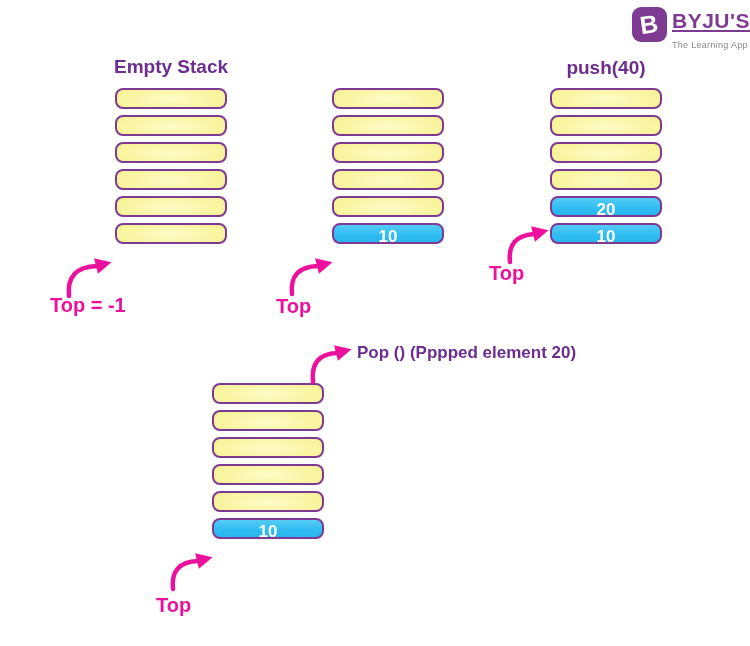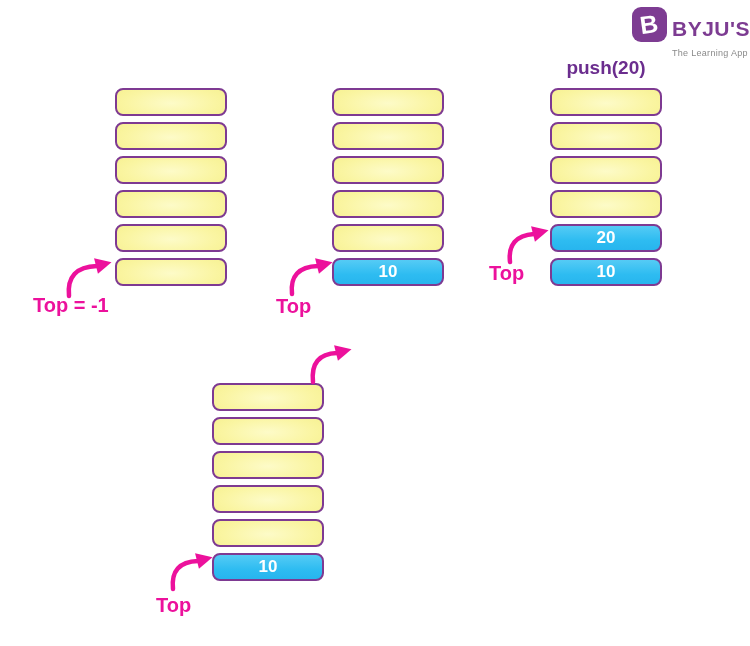--- a/index.html
+++ b/index.html
@@ -19,38 +19,38 @@
     background: var(--logo-purple);
     border-radius: 9px;
     display: flex; align-items: center; justify-content: center;
   }
   .logo-icon span {
     color: #ffffff; font-weight: bold; font-size: 25px; line-height: 1;
     transform: rotate(-8deg); display: block;
   }
   .logo-name {
     font-size: 21px; font-weight: bold; color: var(--logo-purple);
-    letter-spacing: 0.5px; line-height: 1; margin-top: 11px; white-space: nowrap;
+    letter-spacing: 0.5px; line-height: 1; margin-top: 3px; white-space: nowrap; text-decoration: underline;
   }
   .logo-tagline {
     font-size: 9px; color: var(--logo-gray); margin-top: 9px;
     letter-spacing: 0.3px; white-space: nowrap;
   }
 
   
   .stack-title {
     position: absolute; width: 172px; text-align: center;
     font-size: 19px; font-weight: bold; color: var(--purple); white-space: nowrap;
   }
 
   
   .stack { position: absolute; width: 112px; }
   .slot {
     box-sizing: border-box;
-    height: 28px; margin-bottom: 6px;
+    height: 21px; margin-bottom: 6px;
     border: 2px solid var(--slot-border);
     border-radius: 8px;
     background: radial-gradient(ellipse 75% 110% at 50% 55%,
                 var(--yellow-center) 0%, var(--yellow-mid) 55%, var(--yellow-edge) 100%);
   }
   .slot.filled {
     background: linear-gradient(180deg, var(--blue-light) 0%, var(--blue) 60%, var(--blue-dark) 100%);
     color: #ffffff; font-weight: bold; font-size: 17px;
     text-align: center; line-height: 23px;
   }
@@ -80,21 +80,22 @@
   <div class="logo">
     <div class="logo-icon">
       <span>B</span>
     </div>
     <div class="logo-text">
       <div class="logo-name">BYJU'S</div>
       <div class="logo-tagline">The Learning App</div>
     </div>
   </div>
 
-  <div class="stack-title" style="left:520px;top:57px">push(20)</div>
+  <div class="stack-title" style="left:85px;top:56px">Empty Stack</div>
+  <div class="stack-title" style="left:520px;top:57px">push(40)</div>
 
   <div class="stack" style="left:115px;top:88px">
       <div class="slot"></div>
       <div class="slot"></div>
       <div class="slot"></div>
       <div class="slot"></div>
       <div class="slot"></div>
       <div class="slot"></div>
     </div>
   <div class="stack" style="left:332px;top:88px">
@@ -115,25 +116,26 @@
     </div>
   <div class="stack" style="left:212px;top:383px">
       <div class="slot"></div>
       <div class="slot"></div>
       <div class="slot"></div>
       <div class="slot"></div>
       <div class="slot"></div>
       <div class="slot filled">10</div>
     </div>
 
-  <div class="top-label" style="left:33px;top:294px">Top = -1</div>
+  <div class="top-label" style="left:50px;top:294px">Top = -1</div>
   <div class="top-label" style="left:276px;top:295px">Top</div>
   <div class="top-label" style="left:489px;top:262px">Top</div>
   <div class="top-label" style="left:156px;top:594px">Top</div>
 
+  <div class="pop-annotation" style="left:357px;top:343px">Pop () (Pppped element 20)</div>
 
   <svg class="arrows" width="750" height="646" viewBox="0 0 750 646" aria-hidden="true">
     <g>
       <path class="arrow-path" d="M 69 296 Q 66 267 97 266"></path>
       <polygon class="arrow-head" points="96,258 96,274 112,266" transform="rotate(-14 96 266)"></polygon>
     </g>
     <g>
       <path class="arrow-path" d="M 292 294 Q 289 267 318 266"></path>
       <polygon class="arrow-head" points="317,258 317,274 333,266" transform="rotate(-14 317 266)"></polygon>
     </g>

